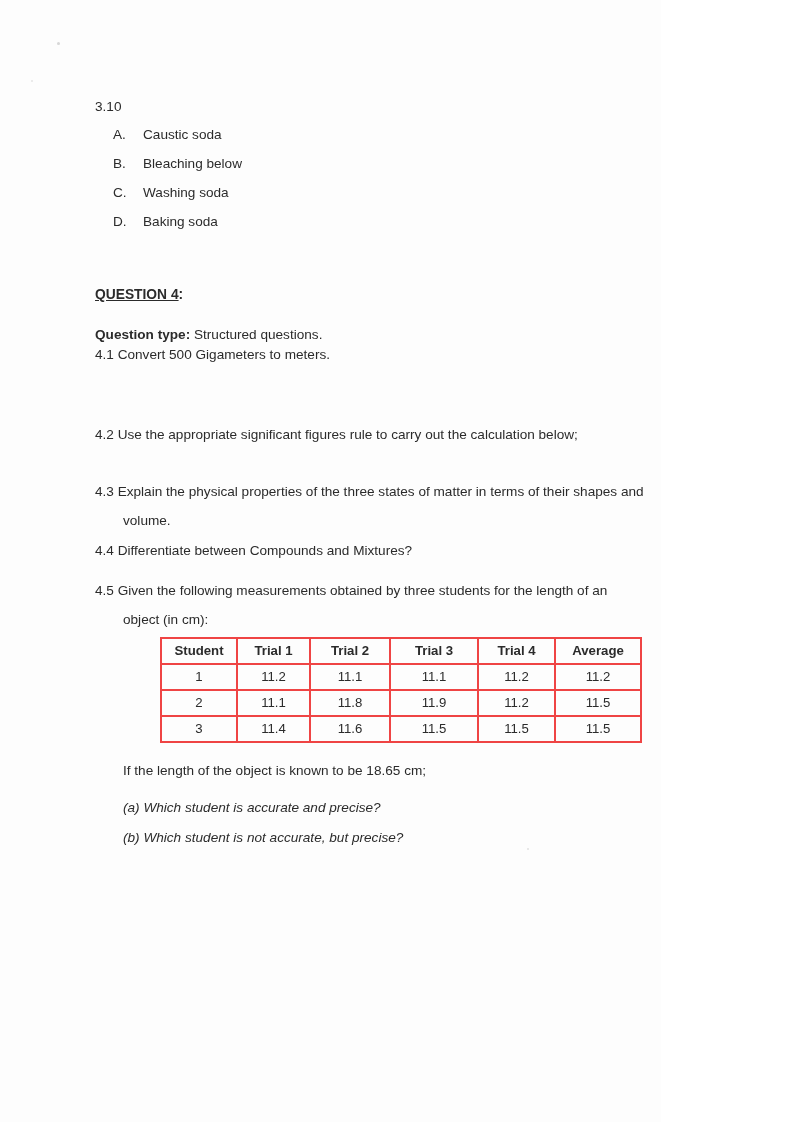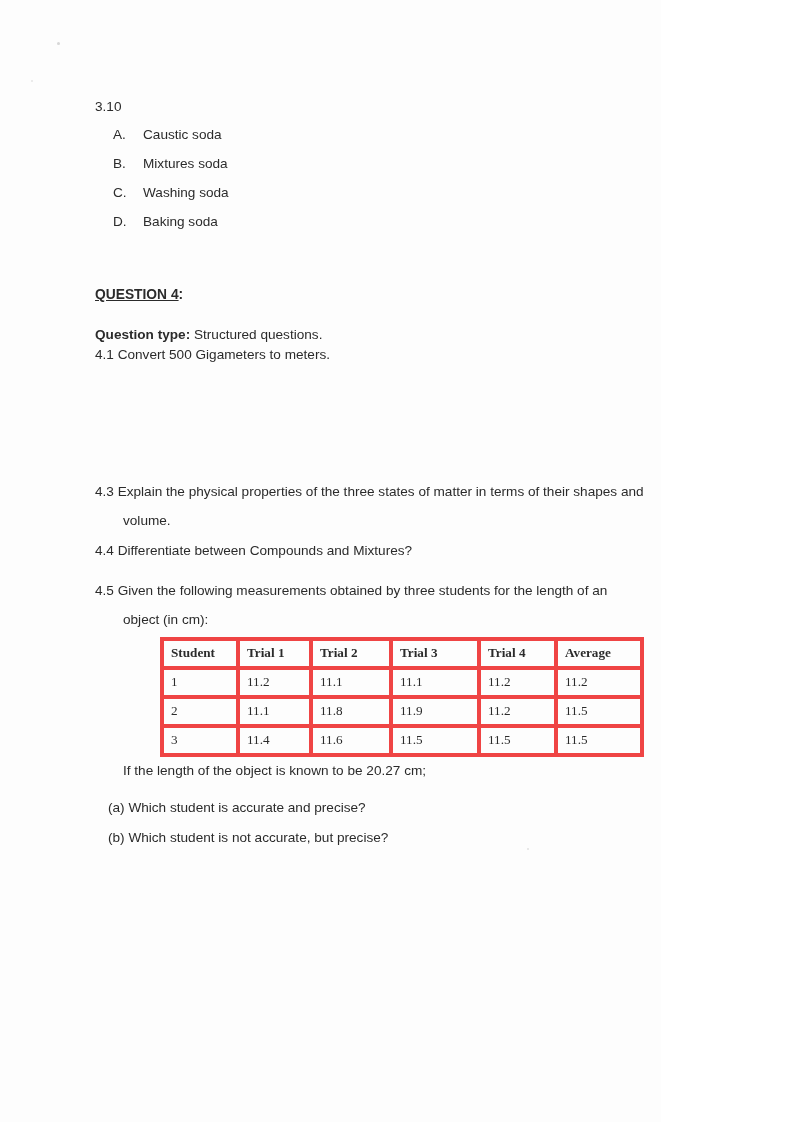--- a/index.html
+++ b/index.html
@@ -145,42 +145,42 @@
   .tbl-wrap {
     position: absolute;
     left: 65px;
     top: 637px;
   }
   table.meas {
     border-collapse: collapse;
     font-size: 13.2px;
   }
   table.meas th, table.meas td {
-    border: 4px solid #ef4444;
+    border: 2px solid #ef4444;
     padding: 4px 7px 5px 7px;
-    text-align: left;
+    text-align: center;
     vertical-align: middle;
     height: 21px;
     box-sizing: border-box;
-    font-family: Liberation Serif, serif;
   }
   table.meas th { font-weight: bold; }
   table.meas col.c0 { width: 76px; }
   table.meas col.c1 { width: 73px; }
   table.meas col.c2 { width: 80px; }
   table.meas col.c3 { width: 88px; }
   table.meas col.c4 { width: 77px; }
   table.meas col.c5 { width: 86px; }
 
   
   .subs {
     position: absolute;
-    left: 13px;
+    left: 28px;
     top: 800px;
     width: 578px;
+    font-style: italic;
   }
   .sub {
     height: 30px;
     font-size: 13.6px;
   }
 
   
   .footer {
     position: absolute;
     left: 0;
@@ -209,21 +209,21 @@
       <span class="marks">(2)</span>
     </div>
 
     <div class="options">
       <div class="opt">
         <span class="letter">A.</span>
         <span class="otext">Caustic soda</span>
       </div>
       <div class="opt">
         <span class="letter">B.</span>
-        <span class="otext">Mixtures soda</span>
+        <span class="otext">Bleaching below</span>
       </div>
       <div class="opt">
         <span class="letter">C.</span>
         <span class="otext">Washing soda</span>
       </div>
       <div class="opt">
         <span class="letter">D.</span>
         <span class="otext">Baking soda</span>
       </div>
     </div>
@@ -236,20 +236,21 @@
     <div class="qtype row">
       <span class="lbl">Question type:</span><span> Structured questions.</span>
     </div>
 
     <div class="qline t41 row">
       <span>4.1 Convert 500 Gigameters to meters.</span>
       <span class="marks">(2)</span>
     </div>
 
     <div class="qline t42 row">
+      <span>4.2 Use the appropriate significant figures rule to carry out the calculation below;</span>
       <span class="marks">(2)</span>
     </div>
 
     <div class="qline t43 row">
       <span>4.3 Explain the physical properties of the three states of matter in terms of their shapes and</span>
     </div>
     <div class="cont c43 row">
       <span>volume.</span>
       <span class="marks">(3)</span>
     </div>
@@ -309,21 +310,21 @@
             <td>11.6</td>
             <td>11.5</td>
             <td>11.5</td>
             <td>11.5</td>
           </tr>
         </tbody>
       </table>
     </div>
 
     <div class="cont ifline row">
-      <span>If the length of the object is known to be 20.27 cm;</span>
+      <span>If the length of the object is known to be 18.65 cm;</span>
       <span class="marks">(3)</span>
     </div>
 
     <div class="subs">
       <div class="sub">
         <span>(a) Which student is accurate and precise?</span>
       </div>
       <div class="sub">
         <span>(b) Which student is not accurate, but precise?</span>
       </div>

